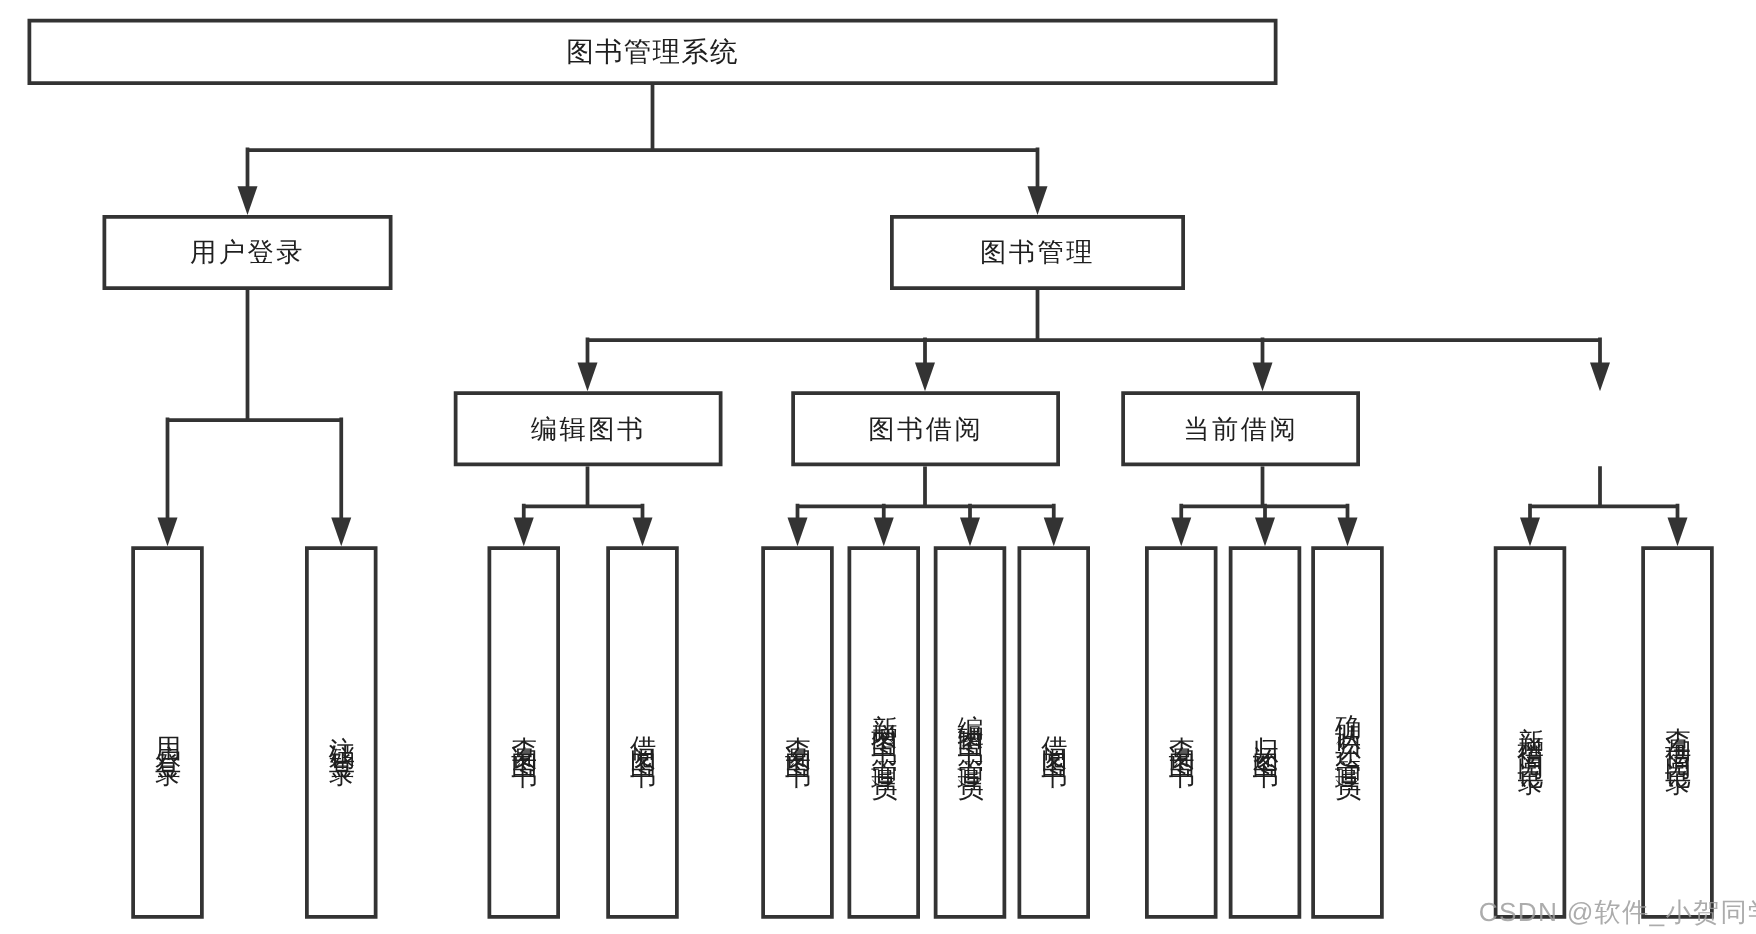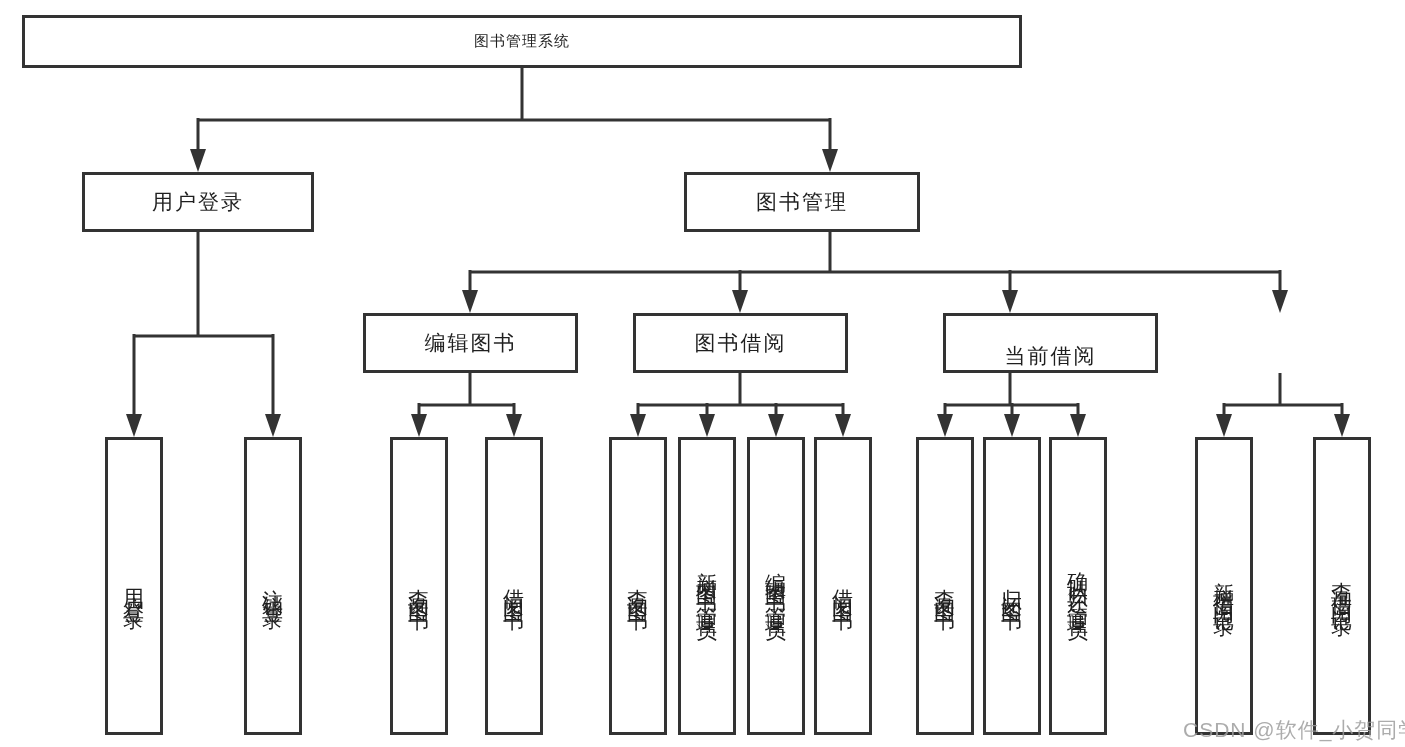--- a/index.html
+++ b/index.html
@@ -40,21 +40,21 @@
     justify-content: center;
     color: #1f1f1f;
     z-index: 2;
   }
   .h-label {
     font-size: 21px;
     letter-spacing: 2px;
     white-space: nowrap;
   }
   .root-label {
-    font-size: 15px;
+    font-size: 22px;
     letter-spacing: 1px;
     white-space: nowrap;
   }
   .v-label {
     writing-mode: vertical-rl;
     text-orientation: mixed;
     font-size: 21px;
     letter-spacing: 7px;
     line-height: 1;
     white-space: nowrap;
@@ -125,31 +125,31 @@
     </g>
   </svg>
 
   <div class="box" style="left:22px; top:15px; width:1000px; height:53px;">
     <span class="root-label">图书管理系统</span>
   </div>
 
   <div class="box" style="left:82px; top:172px; width:232px; height:60px;">
     <span class="h-label">用户登录</span>
   </div>
-  <div class="box" style="left:684px; top:172px; width:236px; height:60px;">
+  <div class="box" style="left:712px; top:172px; width:236px; height:60px;">
     <span class="h-label">图书管理</span>
   </div>
 
   <div class="box" style="left:363px; top:313px; width:215px; height:60px;">
     <span class="h-label">编辑图书</span>
   </div>
   <div class="box" style="left:633px; top:313px; width:215px; height:60px;">
     <span class="h-label">图书借阅</span>
   </div>
-  <div class="box" style="left:943px; top:313px; width:215px; height:60px;align-items:flex-end;">
+  <div class="box" style="left:897px; top:313px; width:191px; height:60px;">
     <span class="h-label">当前借阅</span>
   </div>
 
   <div class="box" style="left:105px; top:437px; width:58px; height:298px;">
     <span class="v-label">用户登录</span>
   </div>
   <div class="box" style="left:244px; top:437px; width:58px; height:298px;">
     <span class="v-label">注销登录</span>
   </div>
 

